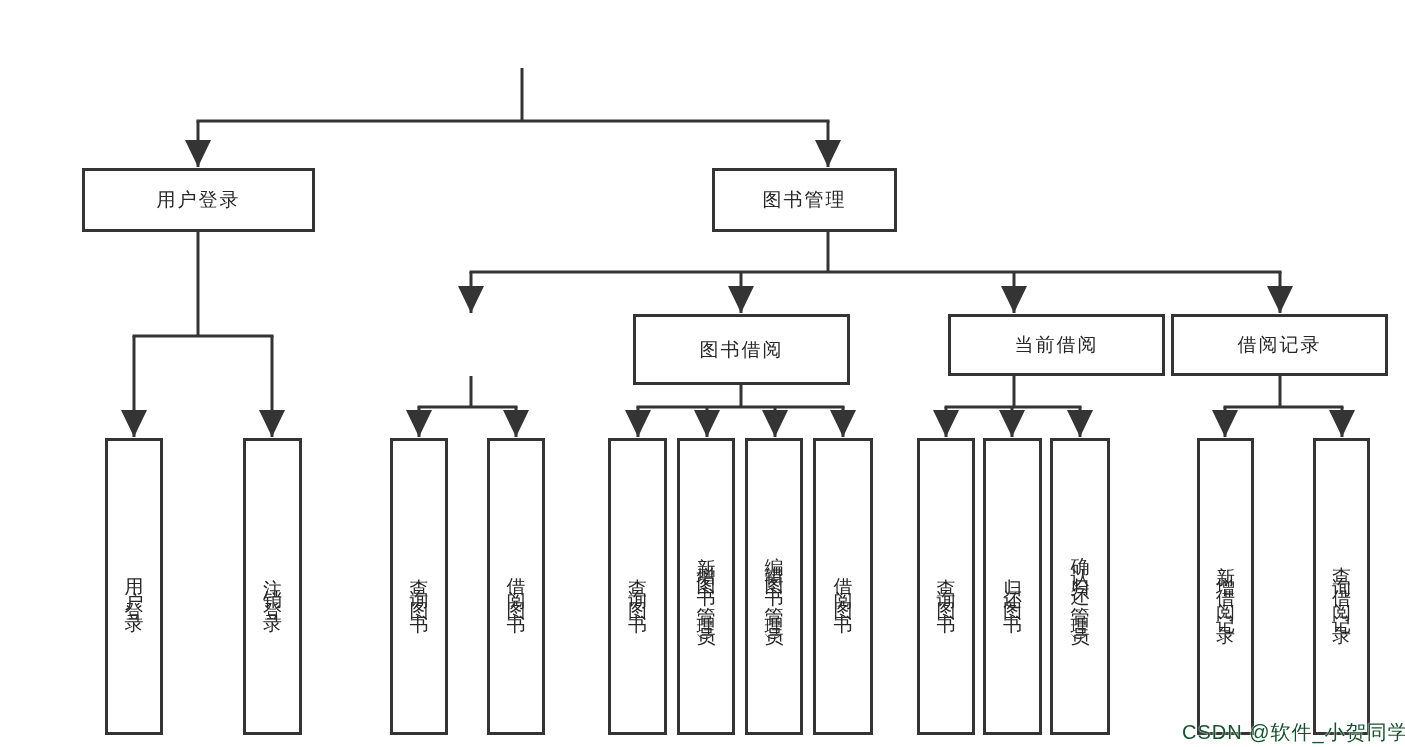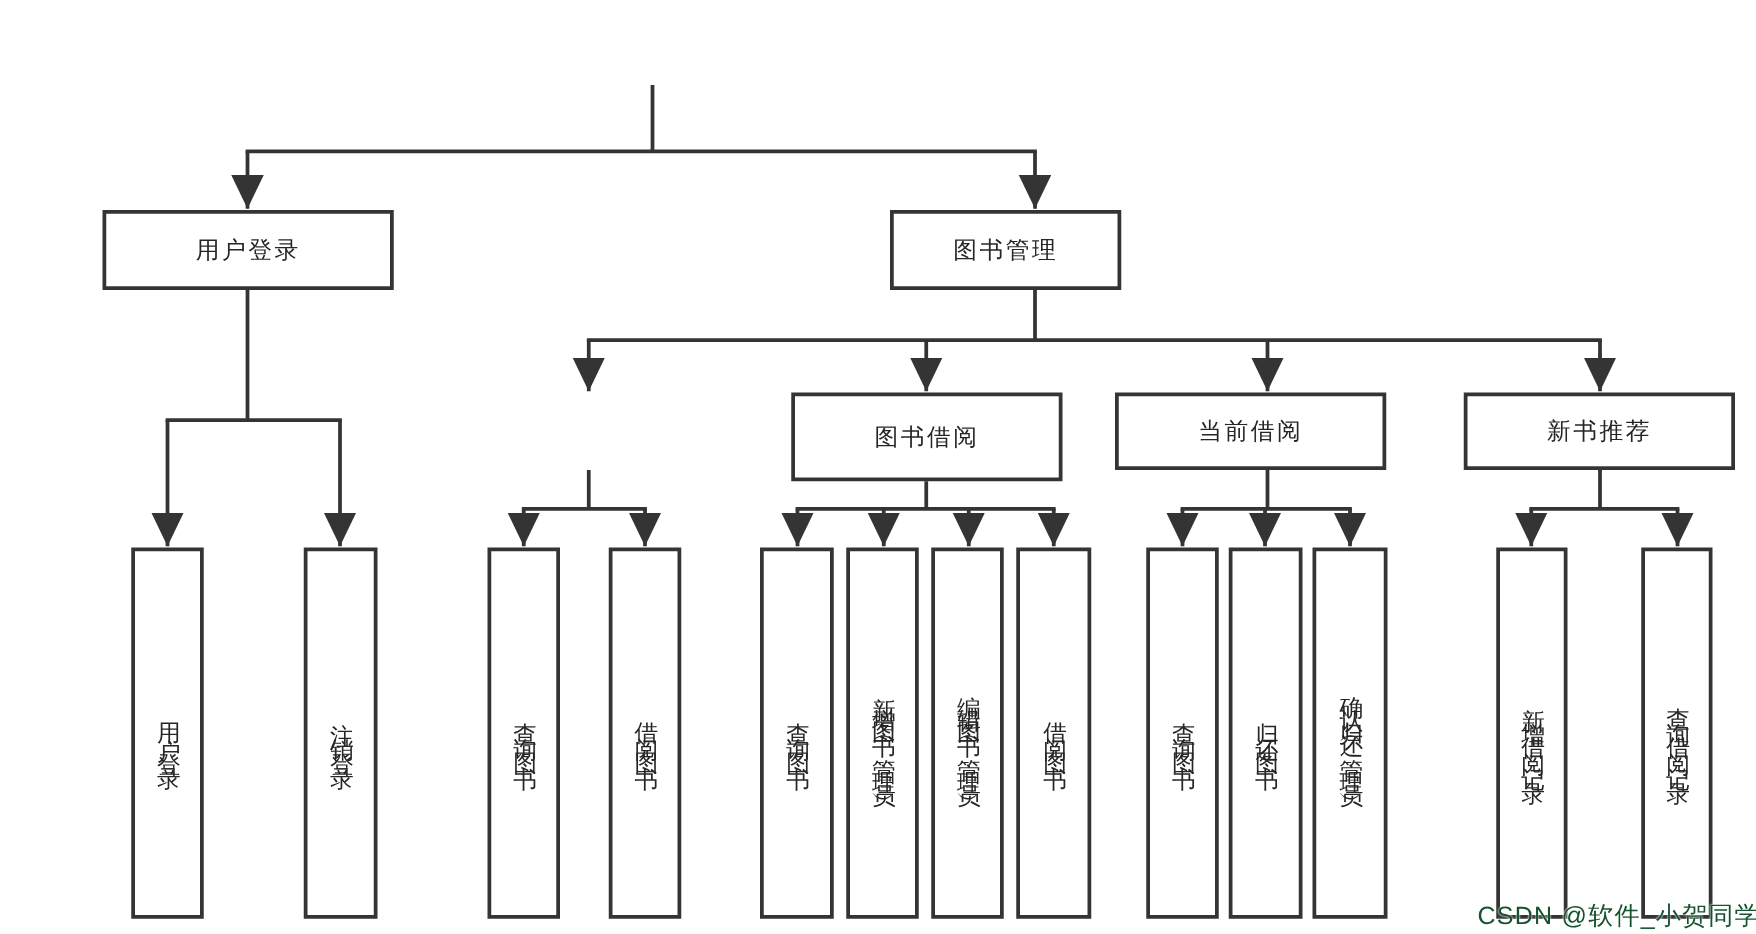--- a/index.html
+++ b/index.html
@@ -95,22 +95,22 @@
         <line x1="1342" y1="407" x2="1342" y2="437" marker-end="url(#ah)"></line>
       </g>
     </g>
   </svg>
 
 
   <div class="hbox" style="left:82px;top:168px;width:233px;height:64px">用户登录</div>
   <div class="hbox" style="left:712px;top:168px;width:185px;height:64px">图书管理</div>
 
   <div class="hbox" style="left:633px;top:314px;width:217px;height:71px">图书借阅</div>
-  <div class="hbox" style="left:892px;top:314px;width:217px;height:62px">当前借阅</div>
-  <div class="hbox" style="left:1171px;top:314px;width:217px;height:62px">新书推荐</div>
+  <div class="hbox" style="left:948px;top:314px;width:217px;height:62px">当前借阅</div>
+  <div class="hbox" style="left:1171px;top:314px;width:217px;height:62px">借阅记录</div>
 
   <div class="vbox" style="left:105px">用户登录</div>
   <div class="vbox" style="left:243px;width:59px">注销登录</div>
 
   <div class="vbox" style="left:390px">查询图书</div>
   <div class="vbox" style="left:487px">借阅图书</div>
 
   <div class="vbox" style="left:608px;width:59px">查询图书</div>
   <div class="vbox tight" style="left:677px">新增图书（管理员）</div>
   <div class="vbox tight" style="left:745px">编辑图书（管理员）</div>

